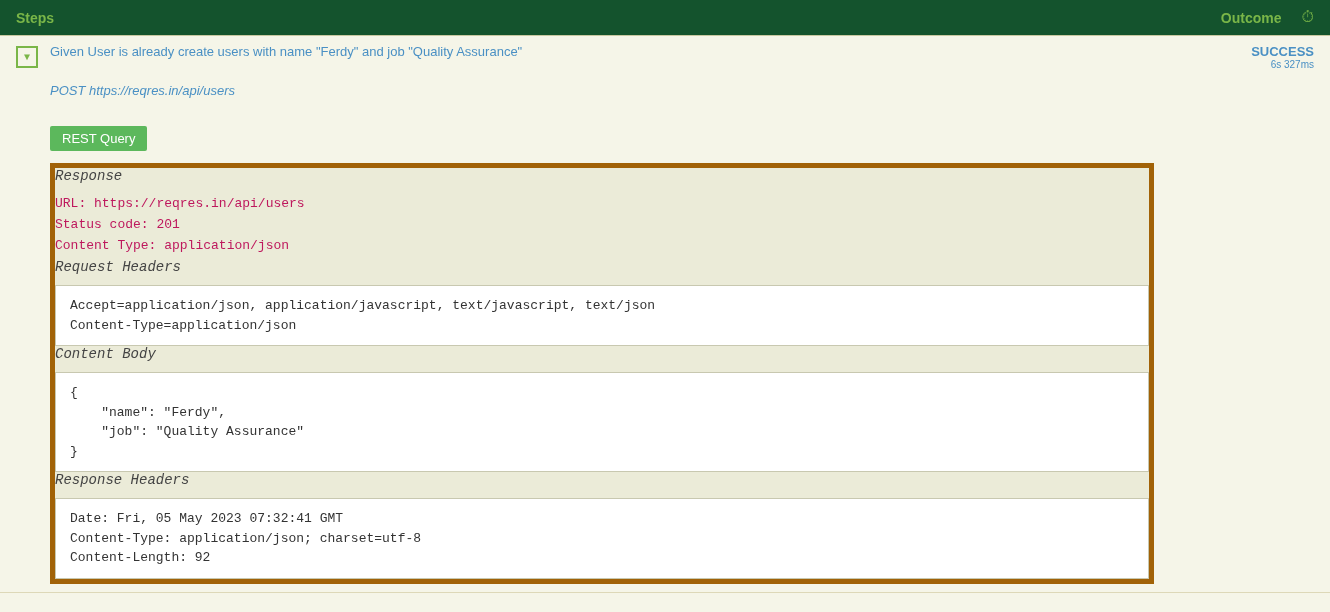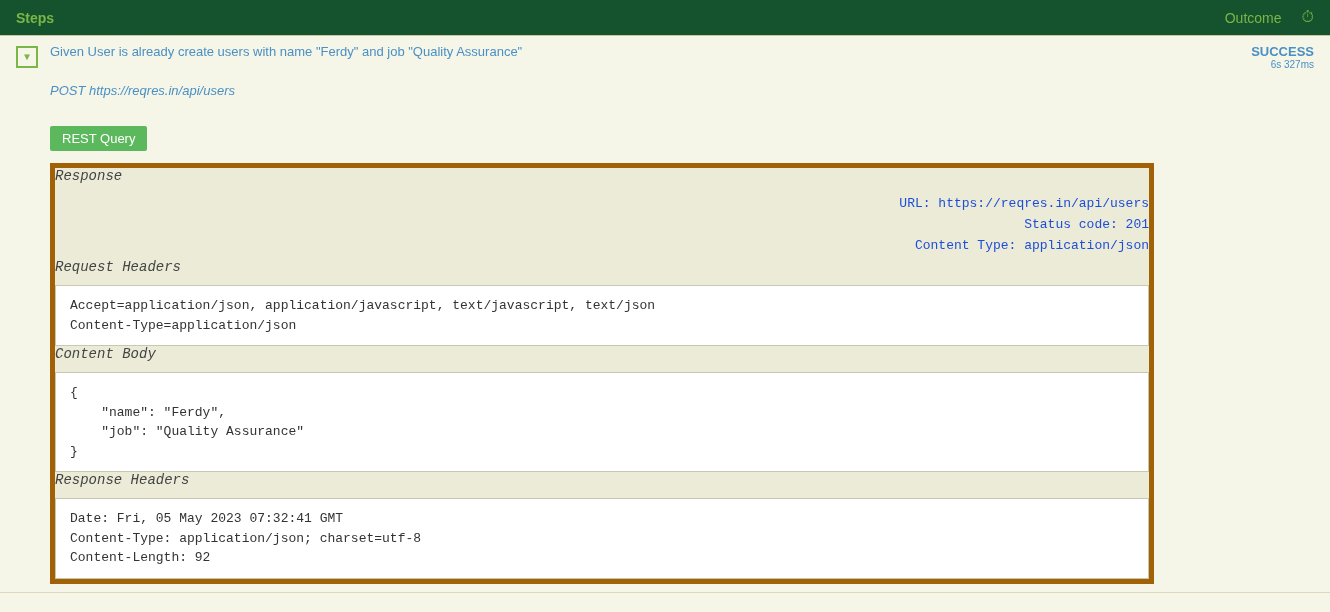--- a/index.html
+++ b/index.html
@@ -29,21 +29,21 @@
     .header-right {
       display: flex;
       align-items: center;
       gap: 20px;
     }
 
     .header-outcome {
       color: #7ab648;
       font-family: Arial, sans-serif;
       font-size: 14px;
-      font-weight: normal;
+      font-weight: bold;
     }
 
     .header-clock-icon {
       color: #7ab648;
       font-size: 16px;
     }
 
     .step-row {
       display: flex;
       align-items: flex-start;
@@ -122,23 +122,22 @@
     .response-title {
       font-style: italic;
       font-size: 14px;
       color: #444;
       margin-bottom: 12px;
     }
 
     .response-line {
       font-family: 'Courier New', Courier, monospace;
       font-size: 13px;
-      color: #1d4ed8;
+      color: #be185d;
       margin-bottom: 6px;
-      text-align: right;
     }
 
     .section-title {
       font-style: italic;
       font-size: 14px;
       color: #444;
       margin-bottom: 10px;
     }
 
     .code-box {

